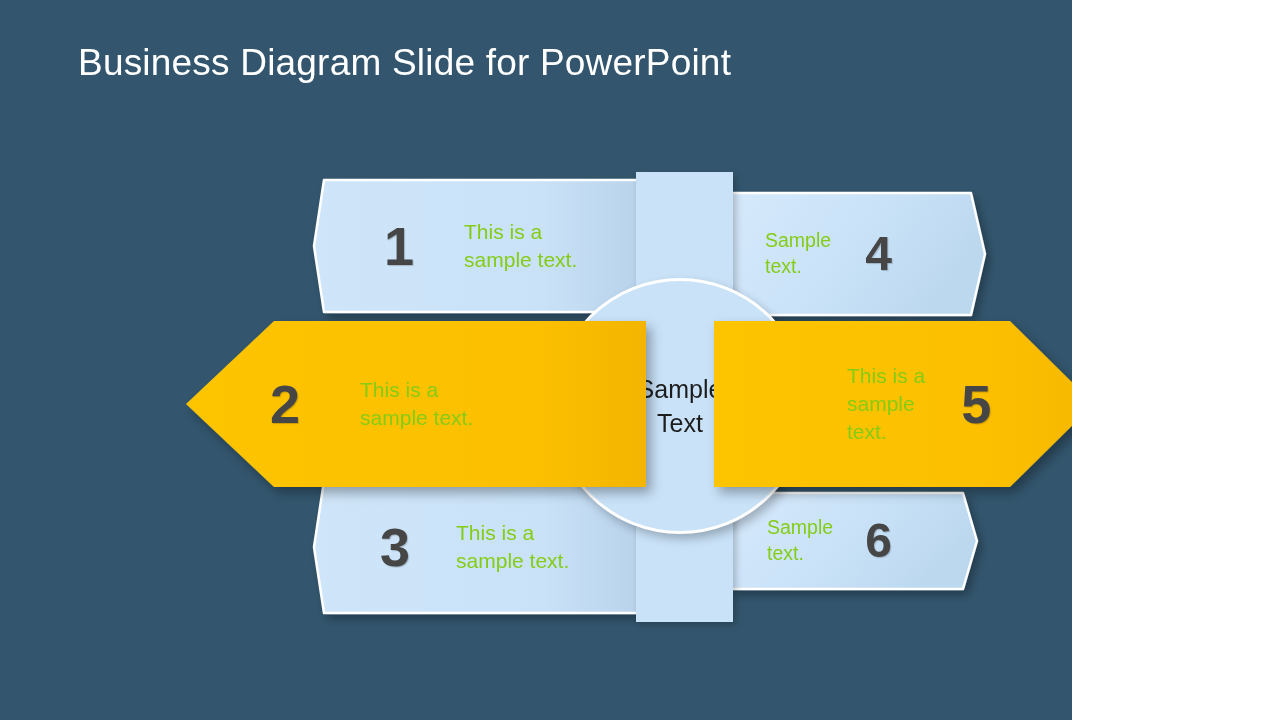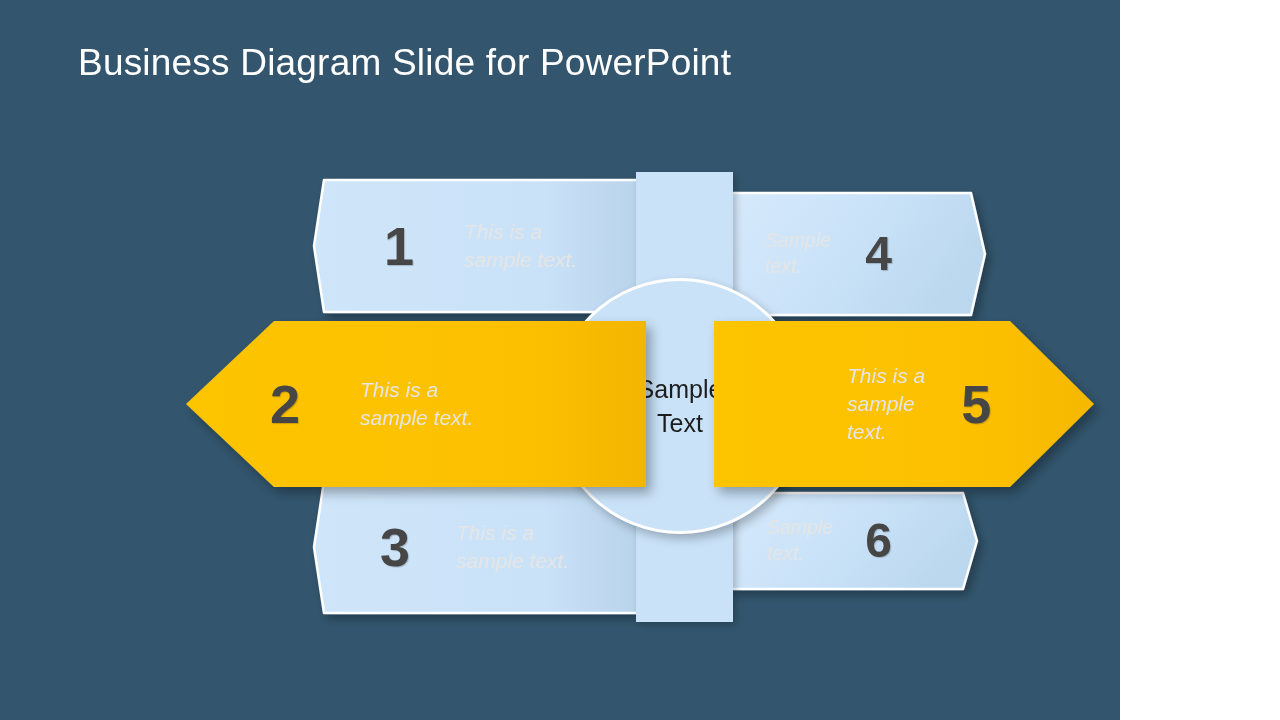--- a/index.html
+++ b/index.html
@@ -11,21 +11,20 @@
     height: 720px;
     overflow: hidden;
     font-family: "Liberation Sans", sans-serif;
   }
   #slide {
     position: relative;
     width: 1072px;
     height: 720px;
     background: #33566e;
     overflow: hidden;
-    padding-left: 48px;
   }
 
   
   #slide-title {
     position: absolute;
     left: 78px;
     top: 42px;
     font-size: 37px;
     font-weight: 400;
     color: #ffffff;
@@ -73,24 +72,23 @@
     color: #464646;
     line-height: 1;
     text-shadow: 1px 1px 1px rgba(0,0,0,0.20);
     flex: none;
   }
   .num.small {
     font-size: 48px;
   }
   .desc {
     font-size: 21px;
-    color: #e5e5e5;
+    color: #84cc16;
     line-height: 1.32;
     flex: none;
-    font-style: italic;
   }
   .desc.sm {
     font-size: 19.5px;
   }
 
   
   .row-left .chev-content  { flex-direction: row; }
   .row-right .chev-content { }
 
   

